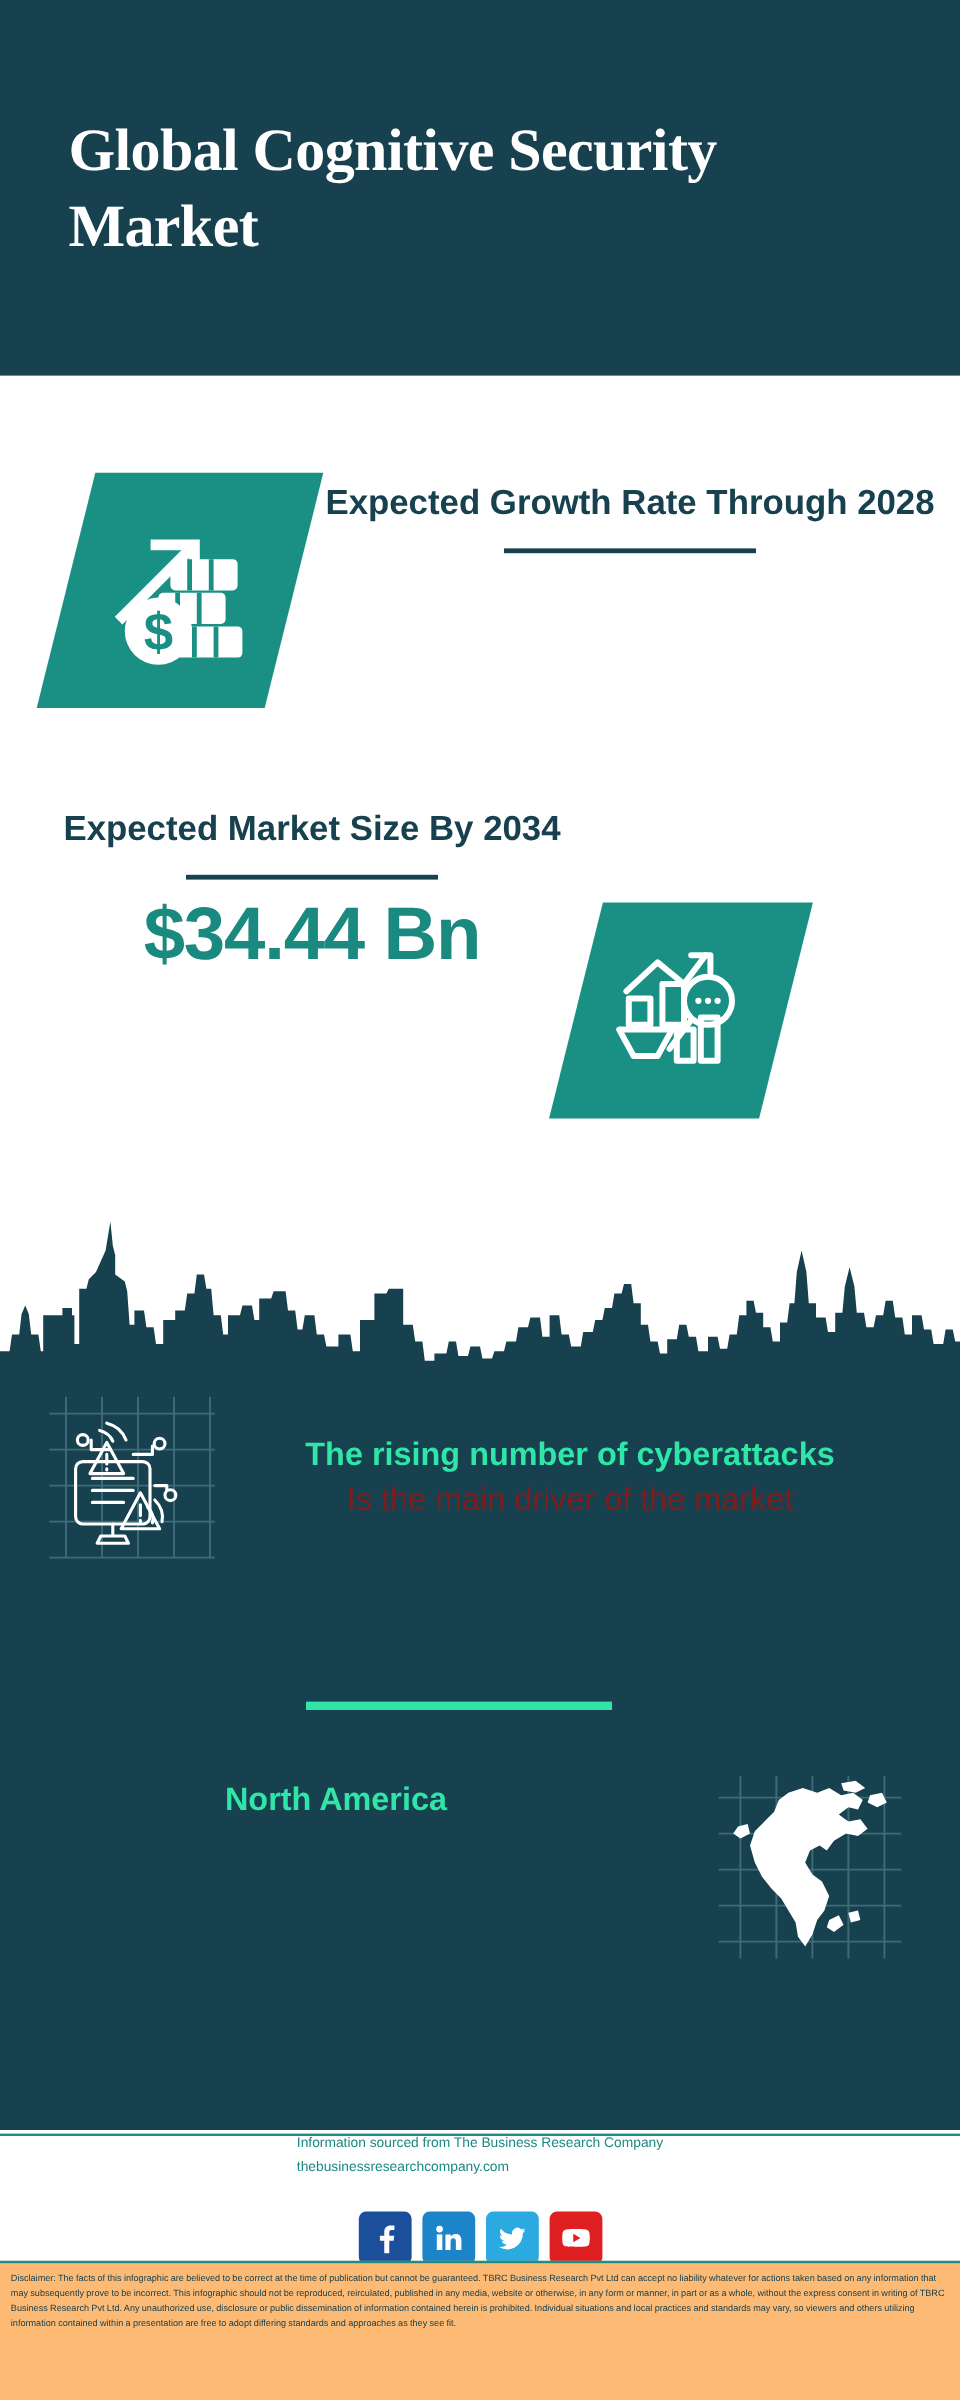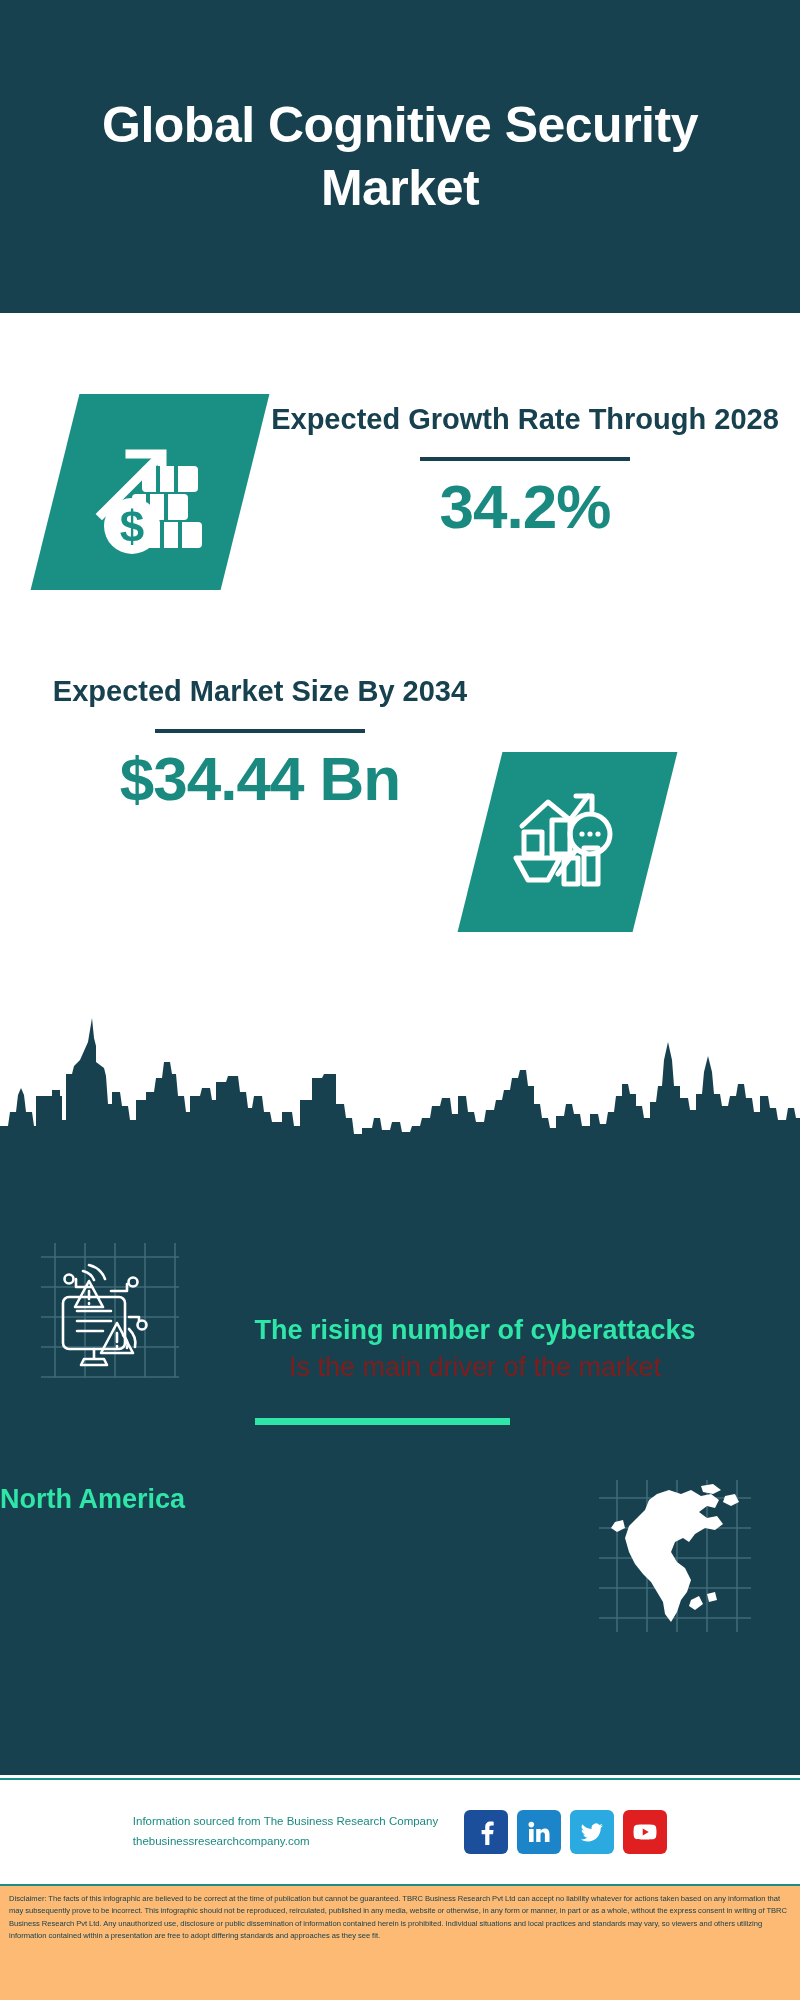--- a/index.html
+++ b/index.html
@@ -12,21 +12,21 @@
   }
 
   
   .header{
     position:absolute; left:0; top:0; width:800px; height:313px;
     background:#17414f;
     display:flex; align-items:center; justify-content:center;
   }
   .header-title{
     color:#ffffff; font-size:50px; font-weight:bold; line-height:1.25;
-    text-align:center; letter-spacing:-0.5px; padding:0 57px;
+    text-align:left; letter-spacing:-0.5px; padding:0 57px;font-family:Liberation Serif, serif;
   }
 
   
   .stat1-icon{
     position:absolute; left:55px; top:394px; width:190px; height:196px;
     background:#1a9085;
     transform:skewX(-14deg);
   }
   .stat1-icon-inner{ transform:skewX(14deg); width:100%; height:100%;
     display:flex; align-items:center; justify-content:center; }
@@ -62,49 +62,49 @@
     position:absolute; left:0; top:1000px; width:800px; height:148px;
     display:block;
   }
   .dark-panel2{
     position:absolute; left:0; top:1145px; width:800px; height:630px;
     background:#17414f;
   }
 
   
   .feat1{
-    position:absolute; left:0; top:1165px; width:740px; height:220px;
-    display:flex; align-items:flex-end;
+    position:absolute; left:0; top:1116px; width:740px; height:220px;
+    display:flex; align-items:center;
   }
   .feat1-icon{ width:215px; display:flex; justify-content:center; padding-top:10px;}
   .feat1-body{ width:520px; text-align:center; padding-top:10px;}
   .feat-head{
     color:#2fe6a8; font-size:27px; font-weight:bold; line-height:1.28;
   }
   .feat-sub{
     color:#7f1d1d; font-size:27px; font-weight:normal; line-height:1.3; margin-top:2px;
   }
 
   .mid-rule{
     position:absolute; left:255px; top:1418px; width:255px; height:7px;
     background:#2fe6a8;
   }
 
   .feat2{
     position:absolute; left:0; top:1470px; width:800px; height:200px;
     display:flex; align-items:flex-start;
   }
-  .feat2-body{ width:560px; padding-top:12px;}
+  .feat2-body{ width:560px; text-align:center; padding-top:12px;}
   .feat2-icon{ width:230px; display:flex; justify-content:center; padding-top:6px;}
 
   
   .source-bar{
     position:absolute; left:0; top:1778px; width:800px; height:106px;
     background:#ffffff; border-top:2px solid #1a9085;
-    display:flex; align-items:center; justify-content:center; gap:26px;
+    display:flex; align-items:center; justify-content:center; gap:26px;flex-direction:column;
   }
   .source-text{ text-align:left; }
   .source-line{
     color:#1a8a80; font-size:11.5px; line-height:1.7; font-weight:normal;
   }
   .social-row{ display:flex; gap:9px; align-items:center; }
   .social{
     width:44px; height:44px; border-radius:6px;
     display:flex; align-items:center; justify-content:center;
     color:#fff; font-weight:bold;
@@ -151,21 +151,20 @@
       </g>
       <circle cx="52" cy="104" r="28" fill="#ffffff"></circle>
       <text x="52" y="120" font-family="Liberation Sans, sans-serif" font-size="44" font-weight="bold" fill="#1a9085" text-anchor="middle">$</text>
     </svg>
   </div>
 </div>
 
 <div class="stat1-text">
   <div class="stat-label">Expected Growth Rate Through 2028</div>
   <div class="stat-rule"></div>
-  <div class="stat-value">34.2%</div>
 </div>
 
 <div class="stat2-text">
   <div class="stat-label">Expected Market Size By 2034</div>
   <div class="stat-rule"></div>
   <div class="stat-value">$34.44 Bn</div>
 </div>
 
 <div class="stat2-icon">
   <div class="stat2-icon-inner">

